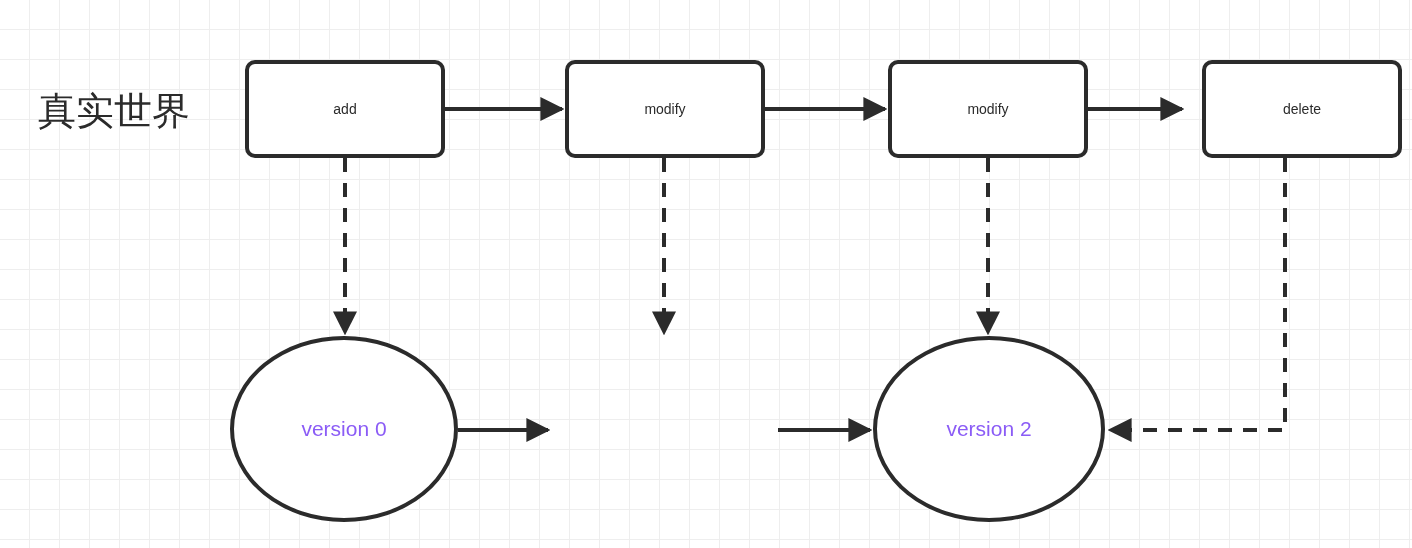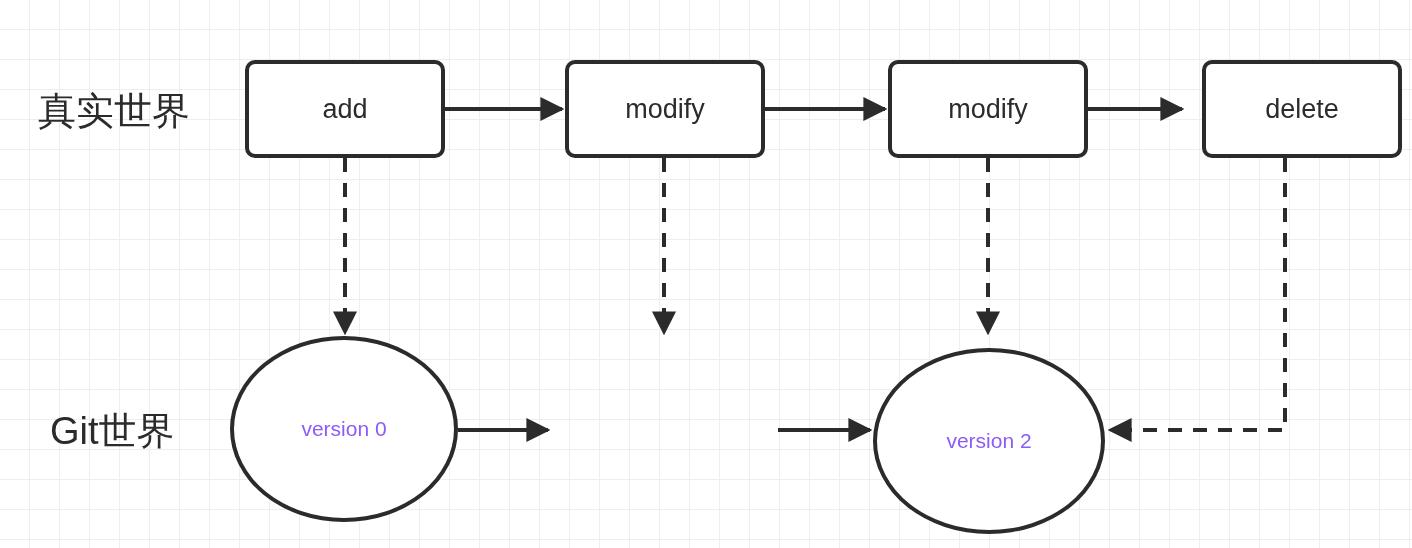--- a/index.html
+++ b/index.html
@@ -34,21 +34,21 @@
   .node-box {
     position: absolute;
     box-sizing: border-box;
     background: #ffffff;
     border: 4px solid #2b2b2b;
     border-radius: 10px;
     display: flex;
     align-items: center;
     justify-content: center;
     color: #2b2b2b;
-    font-size: 27px;
+    font-size: 14px;
     font-family: "Liberation Sans", "DejaVu Sans", sans-serif;
   }
   .node-ellipse {
     position: absolute;
     box-sizing: border-box;
     background: #ffffff;
     border: 4px solid #2b2b2b;
     border-radius: 50%;
     display: flex;
     align-items: center;
@@ -85,35 +85,34 @@
     <line x1="778" y1="430" x2="870" y2="430" stroke="#2b2b2b" stroke-width="4" marker-end="url(#arrow-solid)"></line>
 
     <line x1="345" y1="158" x2="345" y2="333" stroke="#2b2b2b" stroke-width="4" stroke-dasharray="14 11" marker-end="url(#arrow-solid)"></line>
     <line x1="664" y1="158" x2="664" y2="333" stroke="#2b2b2b" stroke-width="4" stroke-dasharray="14 11" marker-end="url(#arrow-solid)"></line>
     <line x1="988" y1="158" x2="988" y2="333" stroke="#2b2b2b" stroke-width="4" stroke-dasharray="14 11" marker-end="url(#arrow-solid)"></line>
 
     <path d="M 1285 158 L 1285 430 L 1110 430" fill="none" stroke="#2b2b2b" stroke-width="4" stroke-dasharray="14 11" marker-end="url(#arrow-solid)"></path>
   </svg>
 
   <div class="row-label" id="label-real-world">真实世界</div>
-  <div class="row-label" id="label-git-world">Git世界</div>
 
   <div class="node-box" style="left:245px; top:60px; width:200px; height:98px;">
     <span>add</span>
   </div>
   <div class="node-box" style="left:565px; top:60px; width:200px; height:98px;">
     <span>modify</span>
   </div>
   <div class="node-box" style="left:888px; top:60px; width:200px; height:98px;">
     <span>modify</span>
   </div>
   <div class="node-box" style="left:1202px; top:60px; width:200px; height:98px;">
     <span>delete</span>
   </div>
 
   <div class="node-ellipse" style="left:230px; top:336px; width:228px; height:186px;">
     <span>version 0</span>
   </div>
-  <div class="node-ellipse" style="left:873px; top:348px; width:232px; height:186px;">
+  <div class="node-ellipse" style="left:873px; top:336px; width:232px; height:186px;">
     <span>version 2</span>
   </div>
 
 </div>
 
 </body></html>

